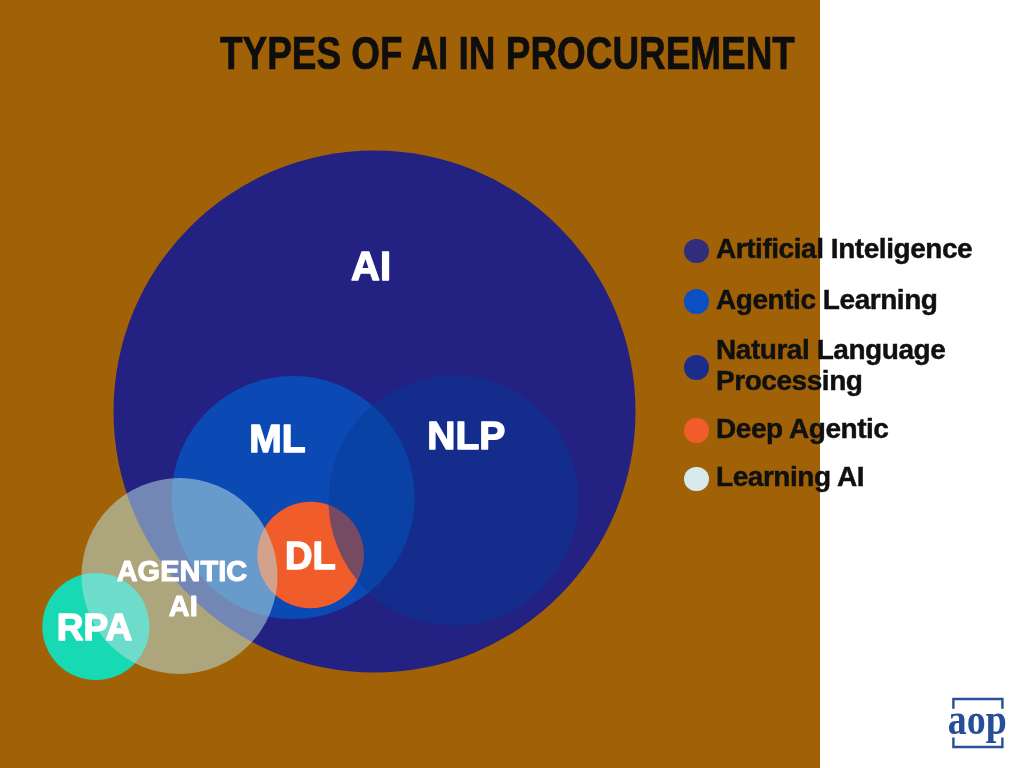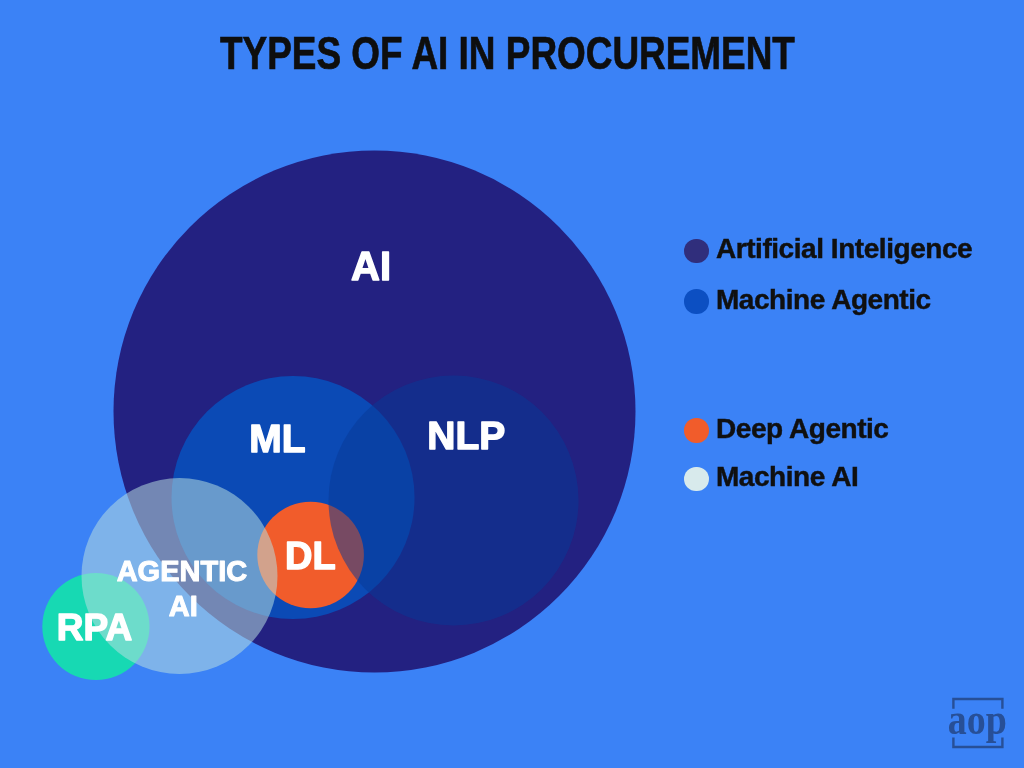--- a/index.html
+++ b/index.html
@@ -1,18 +1,18 @@
 <!DOCTYPE html>
 <html><head>
 <meta charset="utf-8">
 <style>
   html,body{margin:0;padding:0;}
   body{width:1024px;height:768px;background:#ffffff;overflow:hidden;
        font-family:"Liberation Sans", sans-serif;}
-  #page{position:relative;width:1024px;height:768px;background:#3b82f6;}
+  #page{position:relative;width:820px;height:768px;background:#a16207;}
   #title{position:absolute;left:220px;top:25.7px;white-space:nowrap;
          font-size:46.5px;font-weight:bold;color:#0e0e0e;
          transform:scaleX(0.7938);transform-origin:0 0;-webkit-text-stroke:0.7px #0e0e0e;}
   #venn{position:absolute;left:0;top:0;}
   .leg{position:absolute;left:684px;display:flex;align-items:center;}
   .dot{width:24.5px;height:24.5px;border-radius:50%;flex:0 0 24.5px;}
   .ltx{position:relative;top:-1.5px;margin-left:7.5px;font-size:28px;font-weight:bold;color:#101010;
        line-height:30.5px;letter-spacing:-0.45px;white-space:nowrap;-webkit-text-stroke:0.45px #101010;}
   #logo{position:absolute;left:940px;top:688px;}
 </style>
@@ -38,29 +38,33 @@
       <text x="94.5" y="639.6" font-size="37" stroke-width="1.4">RPA</text>
     </g>
   </svg>
 
   <div class="leg" style="top:238.8px;height:24.5px;">
       <div class="dot" style="background:#302E7C;"></div>
       <div class="ltx">Artificial Inteligence</div>
     </div>
   <div class="leg" style="top:289.4px;height:24.5px;">
       <div class="dot" style="background:#0C4FC2;"></div>
-      <div class="ltx">Machine Agentic</div>
+      <div class="ltx">Agentic Learning</div>
+    </div>
+  <div class="leg" style="top:355.1px;height:24.5px;">
+      <div class="dot" style="background:#1C2C8A;"></div>
+      <div class="ltx">Natural Language<br>Processing</div>
     </div>
   <div class="leg" style="top:418.1px;height:24.5px;">
       <div class="dot" style="background:#F15C2B;"></div>
       <div class="ltx">Deep Agentic</div>
     </div>
   <div class="leg" style="top:466.8px;height:24.5px;">
       <div class="dot" style="background:#D8EAEC;"></div>
-      <div class="ltx">Machine AI</div>
+      <div class="ltx">Learning AI</div>
     </div>
 
   <svg id="logo" width="84" height="80" viewBox="0 0 84 80">
     <g stroke="#274F97" stroke-width="2.4" fill="none">
       <path d="M13.4 20.7 L13.4 11 L62.4 11 L62.4 20.7"></path>
       <path d="M13.4 49.6 L13.4 59 L62.4 59 L62.4 49.6"></path>
     </g>
     <text x="7.8" y="45.8" font-family="Liberation Serif, serif" font-weight="bold" font-size="45" fill="#274F97" textLength="59" lengthAdjust="spacingAndGlyphs">aop</text>
   </svg>
 </div>

